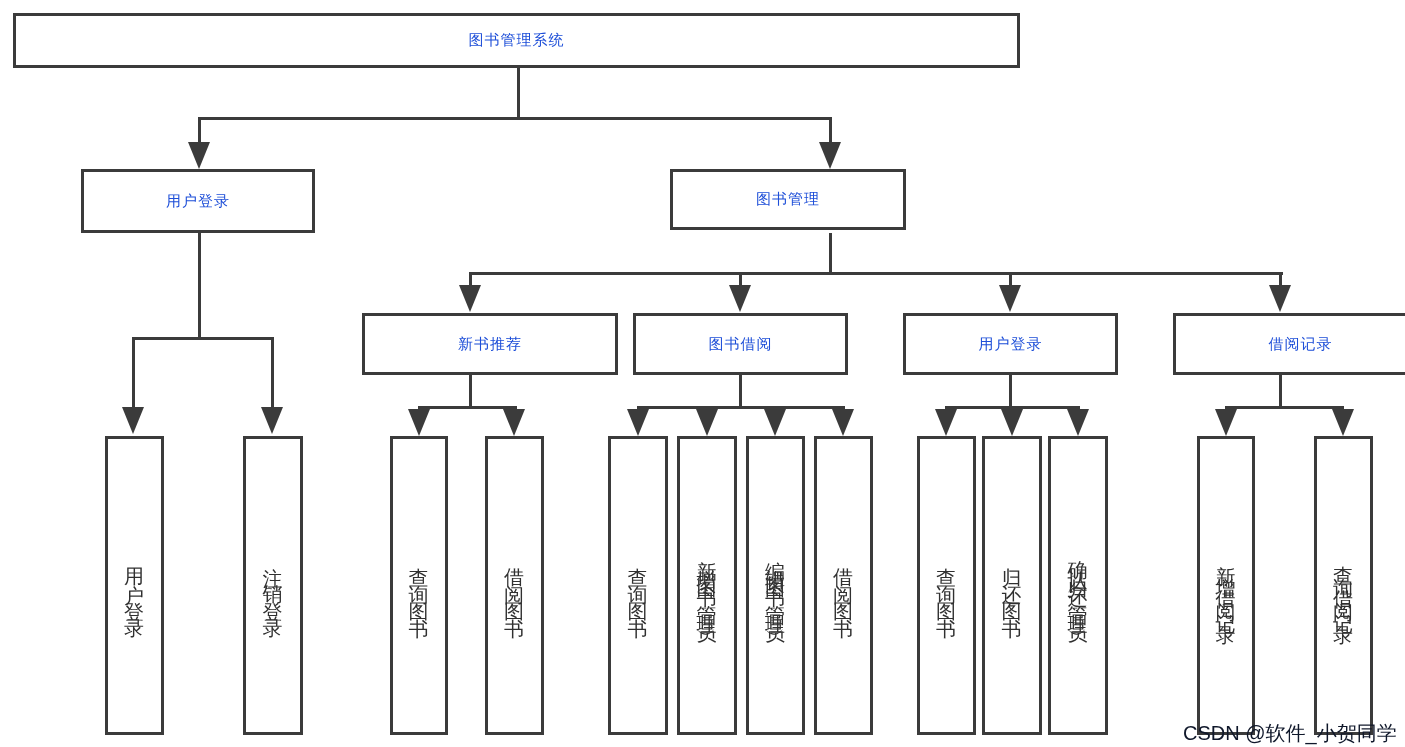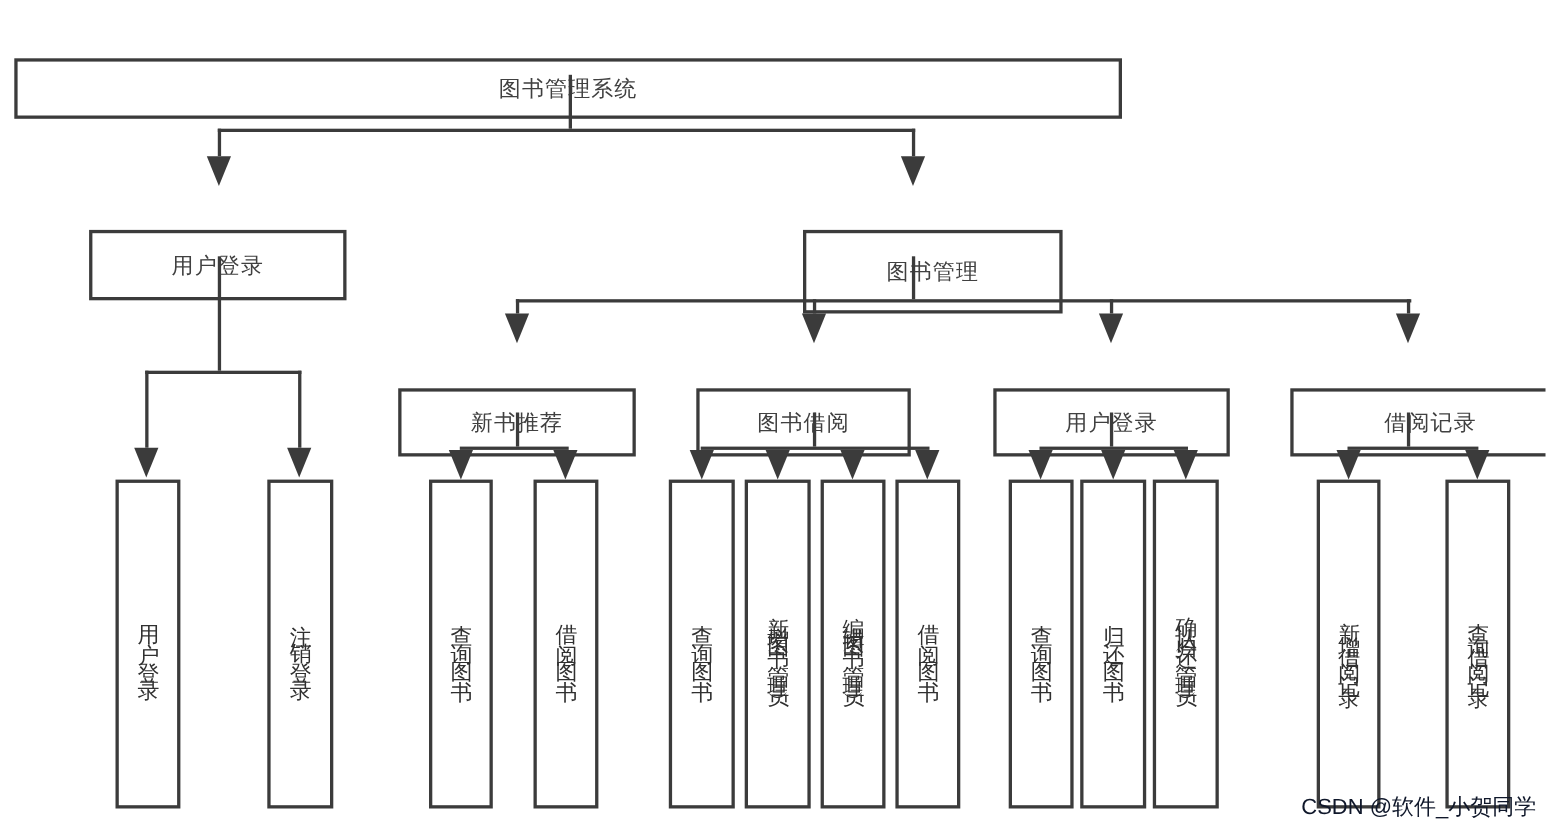--- a/index.html
+++ b/index.html
@@ -3,21 +3,21 @@
 <meta charset="utf-8">
 <style>
   html,body{margin:0;padding:0;}
   body{
     width:1405px;height:747px;position:relative;background:#ffffff;
     font-family:"Liberation Sans","DejaVu Sans",sans-serif;overflow:hidden;
   }
   .box{
     position:absolute;box-sizing:border-box;background:#ffffff;
     border:3px solid #3b3b3b;display:flex;align-items:center;justify-content:center;
-    color:#404040;font-size:20px;letter-spacing:1px;white-space:nowrap;margin-top:40px;
+    color:#1d4ed8;font-size:15px;letter-spacing:1px;white-space:nowrap;
   }
   .vbox{
     position:absolute;box-sizing:border-box;background:#ffffff;
     border:3px solid #3b3b3b;display:flex;align-items:center;justify-content:center;
     color:#303030;font-size:20px;top:436px;height:299px;
   }
   .vbox span{writing-mode:vertical-rl;text-orientation:mixed;line-height:1;}
   .sp4 span{letter-spacing:17px;}
   .sp6 span{letter-spacing:12px;}
   .sp9 span{letter-spacing:9px;}
@@ -32,24 +32,24 @@
     position:absolute;left:1183px;top:720px;color:#0f172a;font-size:20px;
     z-index:5;white-space:nowrap;
   }
 </style>
 </head>
 <body>
 
 <div class="box" style="left:13px;top:13px;width:1007px;height:55px">图书管理系统</div>
 
 <div class="box" style="left:81px;top:169px;width:234px;height:64px">用户登录</div>
-<div class="box" style="left:730px;top:169px;width:236px;height:76px">图书管理</div>
+<div class="box" style="left:670px;top:169px;width:236px;height:61px">图书管理</div>
 
-<div class="box" style="left:362px;top:313px;width:216px;height:62px">新书推荐</div>
-<div class="box" style="left:633px;top:313px;width:195px;height:62px">图书借阅</div>
+<div class="box" style="left:362px;top:313px;width:256px;height:62px">新书推荐</div>
+<div class="box" style="left:633px;top:313px;width:215px;height:62px">图书借阅</div>
 <div class="box" style="left:903px;top:313px;width:215px;height:62px">用户登录</div>
 <div class="box" style="left:1173px;top:313px;width:255px;height:62px">借阅记录</div>
 
 <div class="vbox sp4" style="left:105px;width:59px">
   <span>用户登录</span>
 </div>
 <div class="vbox sp4" style="left:243px;width:60px">
   <span>注销登录</span>
 </div>
 

